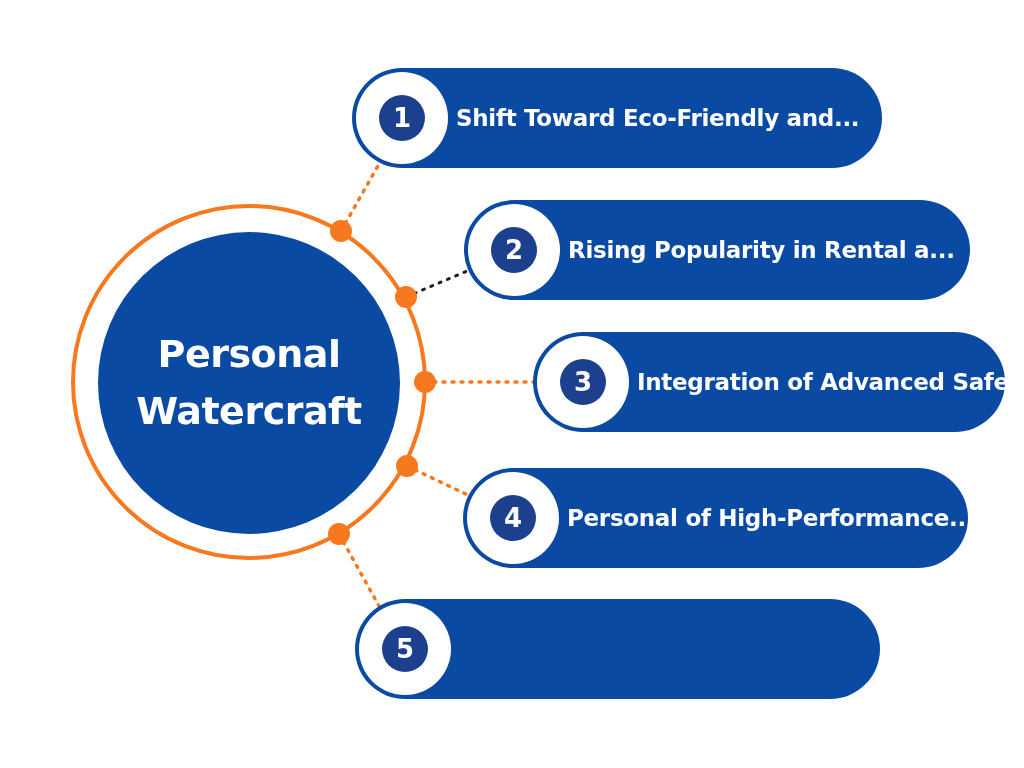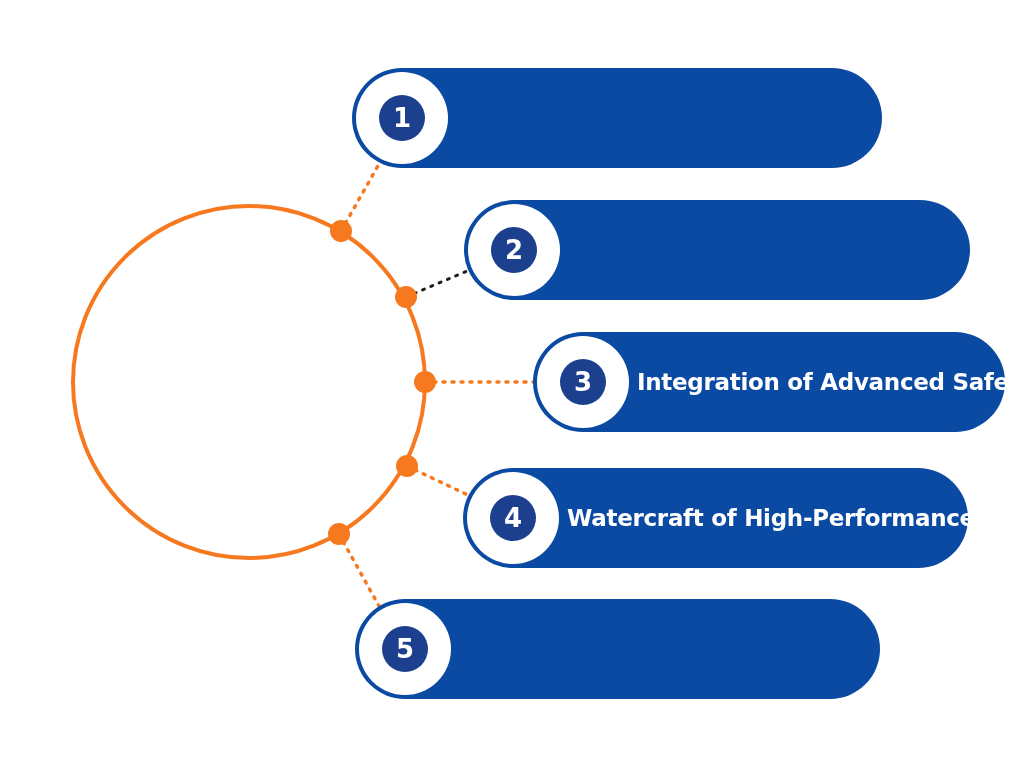--- a/index.html
+++ b/index.html
@@ -100,45 +100,50 @@
     <line x1="407" y1="466" x2="470" y2="496" stroke="#f6791f" stroke-width="3.5" stroke-linecap="round" stroke-dasharray="2 7"></line>
     <line x1="339" y1="534" x2="379" y2="606" stroke="#f6791f" stroke-width="3.5" stroke-linecap="round" stroke-dasharray="2 7"></line>
 
     <circle cx="341" cy="231" r="11" fill="#f6791f"></circle>
     <circle cx="406" cy="297" r="11" fill="#f6791f"></circle>
     <circle cx="425" cy="382" r="11" fill="#f6791f"></circle>
     <circle cx="407" cy="466" r="11" fill="#f6791f"></circle>
     <circle cx="339" cy="534" r="11" fill="#f6791f"></circle>
   </svg>
 
+  <div class="center-node">
+    <div class="center-label">Personal Watercraft</div>
+  </div>
 
   <div class="pill pill-1">
     <div class="badge-ring">
       <div class="badge">1</div>
     </div>
+    <div class="pill-label">Shift Toward Eco-Friendly and...</div>
   </div>
 
   <div class="pill pill-2">
     <div class="badge-ring">
       <div class="badge">2</div>
     </div>
+    <div class="pill-label">Rising Popularity in Rental a...</div>
   </div>
 
   <div class="pill pill-3">
     <div class="badge-ring">
       <div class="badge">3</div>
     </div>
     <div class="pill-label">Integration of Advanced Safety</div>
   </div>
 
   <div class="pill pill-4">
     <div class="badge-ring">
       <div class="badge">4</div>
     </div>
-    <div class="pill-label">Watercraft of High-Performance...</div>
+    <div class="pill-label">Personal of High-Performance...</div>
   </div>
 
   <div class="pill pill-5">
     <div class="badge-ring">
       <div class="badge">5</div>
     </div>
   </div>
 
 </div>
 

